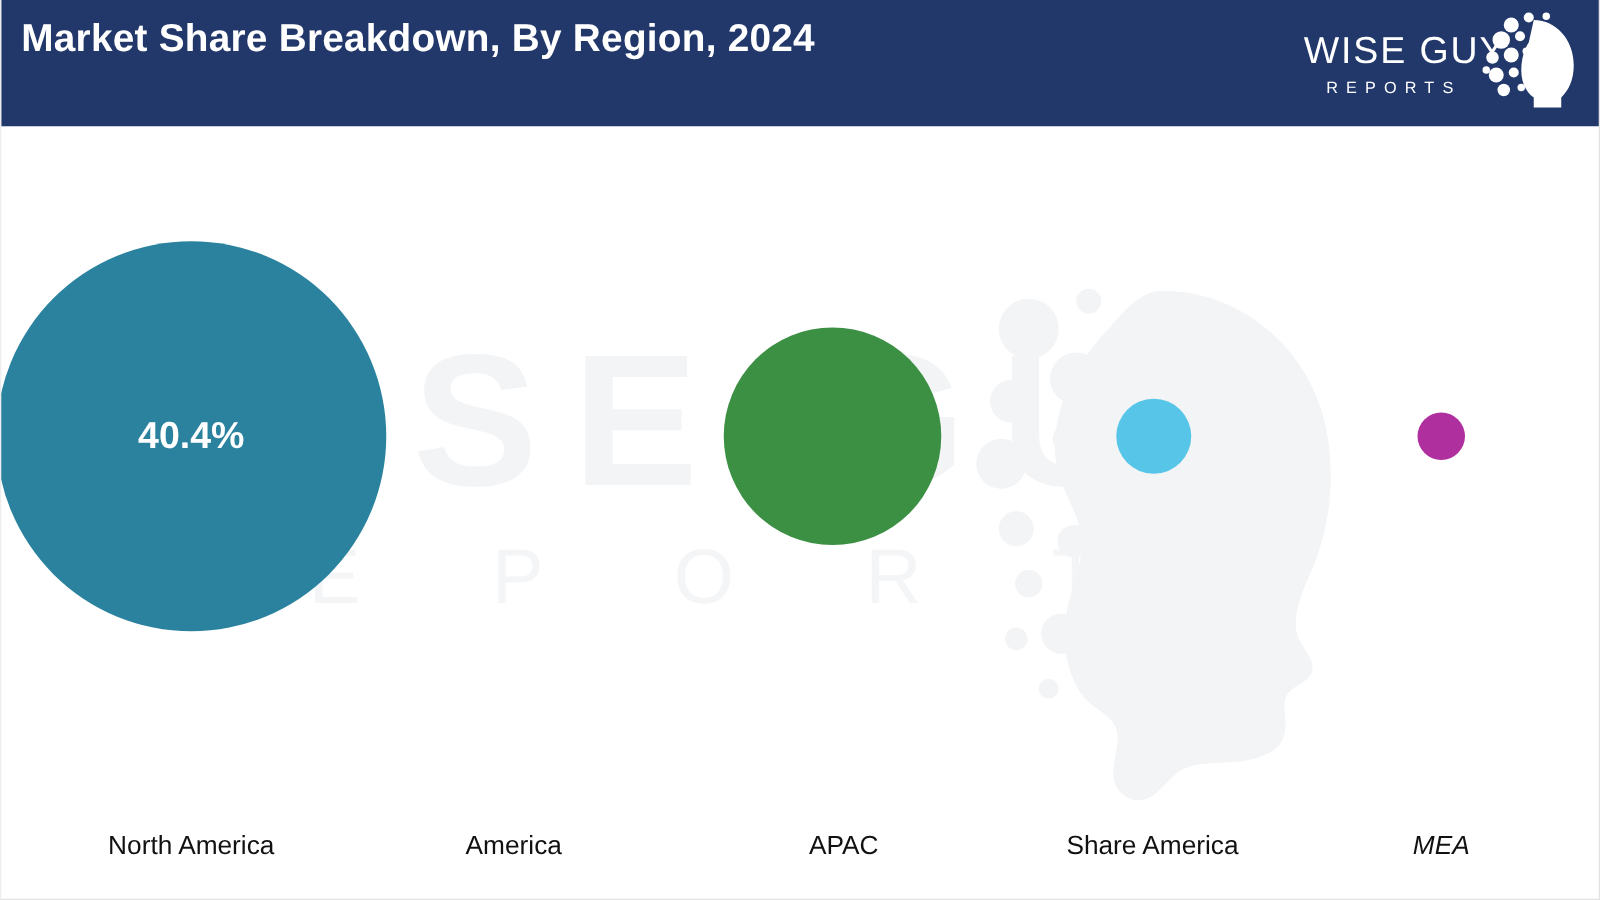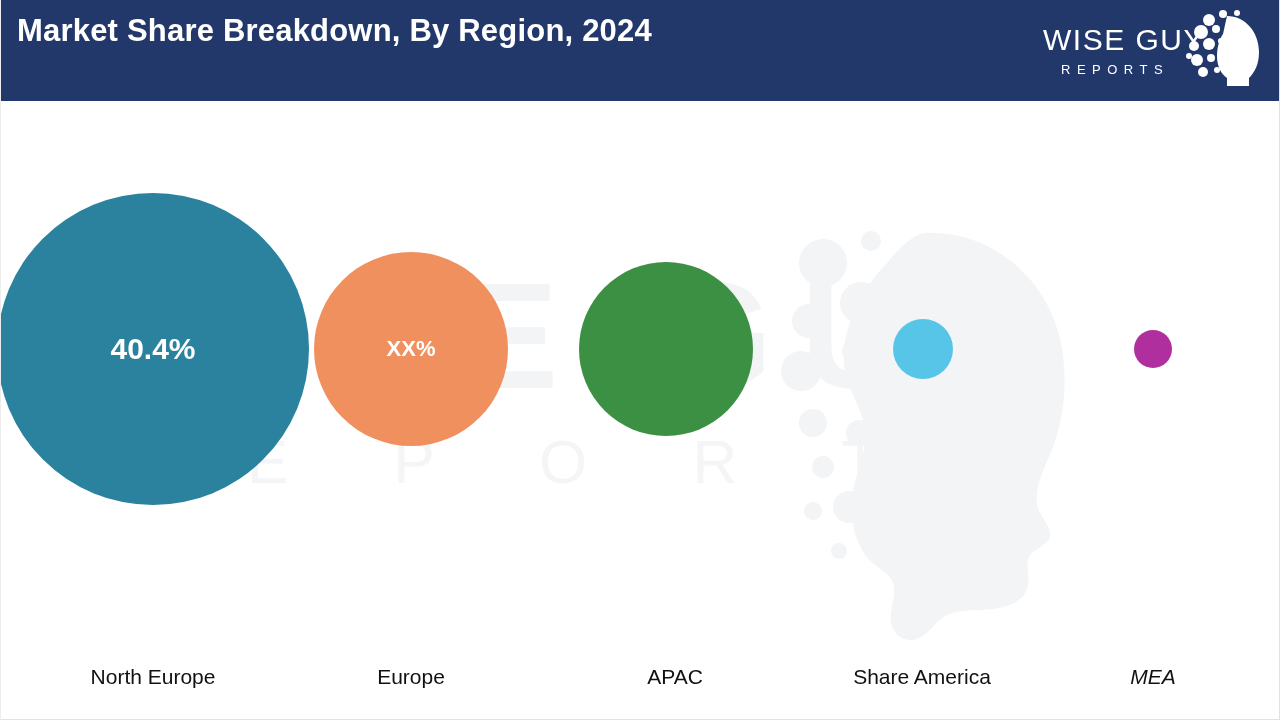--- a/index.html
+++ b/index.html
@@ -193,35 +193,32 @@
         <circle cx="130" cy="318" r="10"></circle>
         <circle cx="78" cy="340" r="8"></circle>
       </g>
     </svg>
   </div>
 
   <div id="plot">
     <div class="bubble" style="left: -4px; top: 92px; width: 312px; height: 312px; background: rgb(42, 130, 158);">
       <span class="bubble-label" style="font-size: 30px;">40.4%</span>
     </div>
-    <div class="bubble" style="left: 313px; top: 151px; width: 194px; height: 194px; background: rgb(240, 144, 94);">
-      <span class="bubble-label" style="font-size: 22px;">XX%</span>
-    </div>
     <div class="bubble" style="left: 578px; top: 161px; width: 174px; height: 174px; background: rgb(59, 144, 67);">
       <span class="bubble-label" style="font-size: 18px;"></span>
     </div>
     <div class="bubble" style="left: 892px; top: 218px; width: 60px; height: 60px; background: rgb(87, 197, 232);">
       <span class="bubble-label" style="font-size: 12px;"></span>
     </div>
     <div class="bubble" style="left: 1133px; top: 229px; width: 38px; height: 38px; background: rgb(176, 47, 158);">
       <span class="bubble-label" style="font-size: 10px;"></span>
     </div>
   </div>
 
   <div id="category-labels">
-    <div class="category-label" style="left: 152px;">North Europe</div>
-    <div class="category-label" style="left: 410px;">Europe</div>
+    <div class="category-label" style="left: 152px;">North America</div>
+    <div class="category-label" style="left: 410px;">America</div>
     <div class="category-label" style="left: 674px;">APAC</div>
     <div class="category-label" style="left: 921px;">Share America</div>
     <div class="category-label" style="left: 1152px; font-style: italic;">MEA</div>
   </div>
 
 </div>
 
 </body></html>

